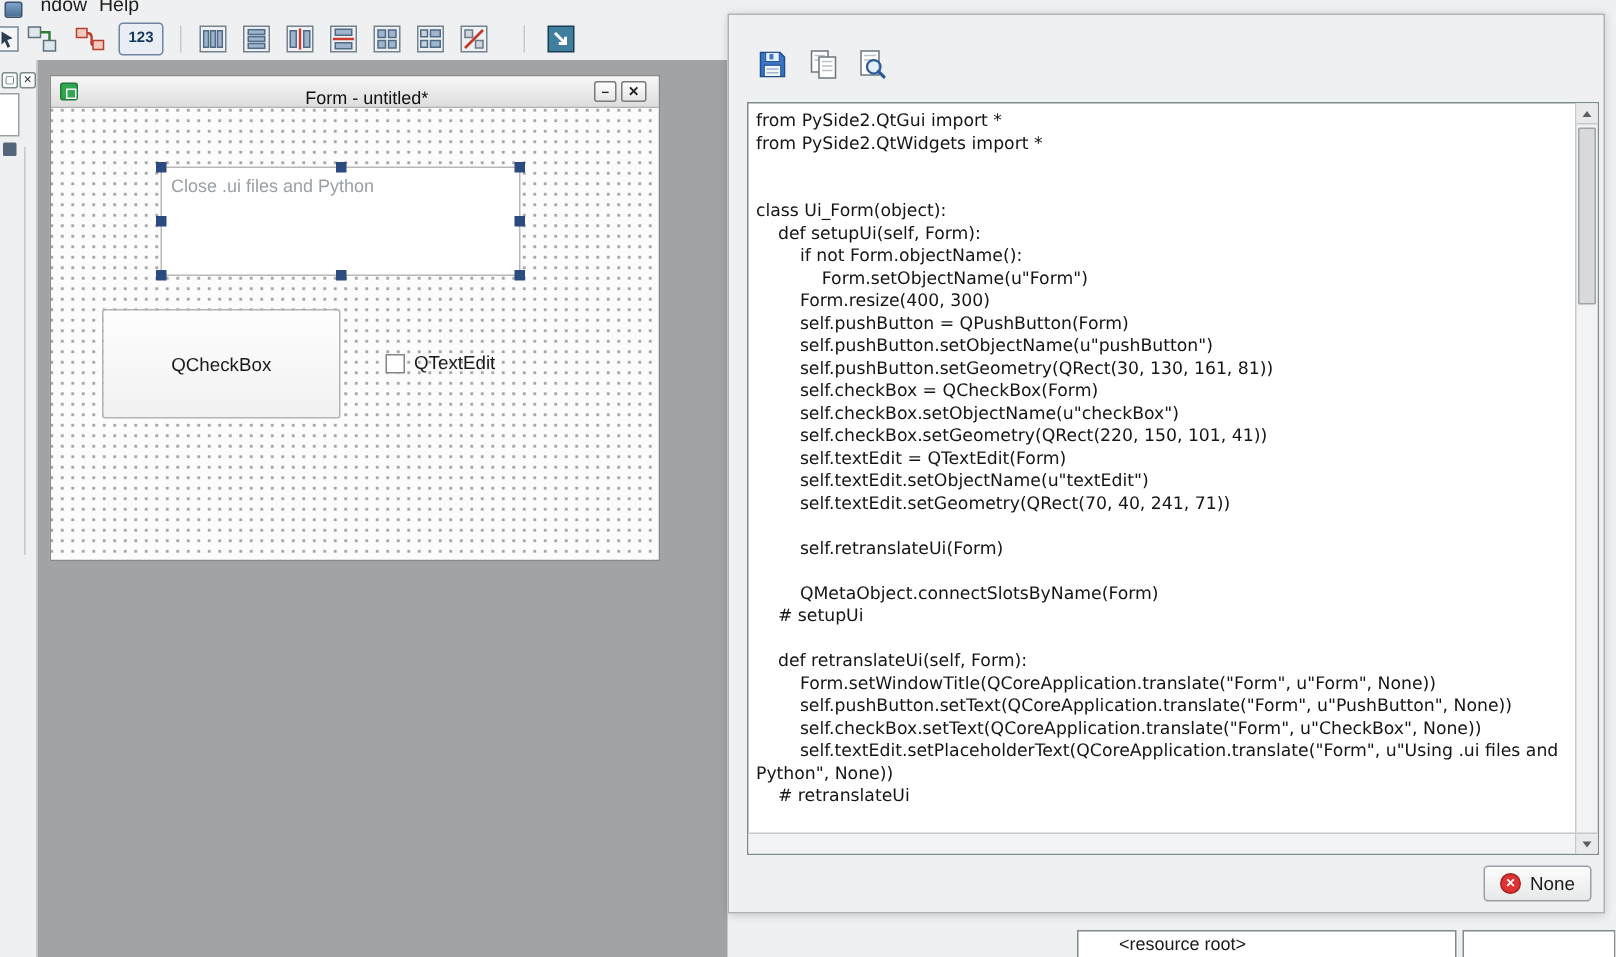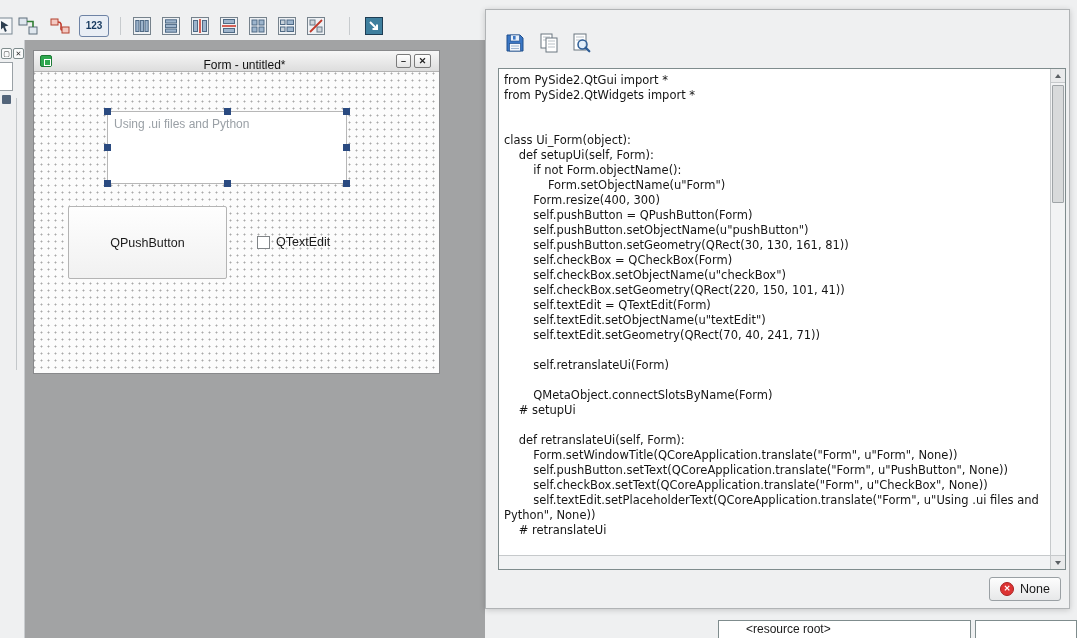--- a/index.html
+++ b/index.html
@@ -79,20 +79,25 @@
   .res-root { left:718px; width:253px; font-size:12px; color:#1a1a1a; line-height:17px; padding-left:27px; }
   .res-side { left:975px; width:102px; }
 
   svg { display:block; }
 </style>
 </head>
 <body>
 
 <div class="screen">
 
+  <div class="menubar">
+    <span class="mb-icon"></span>
+    <span class="menu-label menu-ndow">ndow</span>
+    <span class="menu-label menu-help">Help</span>
+  </div>
 
   <div class="toolbar">
     <span class="tb-icon" style="left:-7px;">
       <svg width="22" height="22" viewBox="0 0 22 22">
           <rect x="3" y="3" width="16" height="16" fill="#f4f6f8" stroke="#7a8894"></rect>
           <path d="M8 6 L15.5 10.5 L11.8 11.6 L13.8 16 L12 16.9 L10.2 12.6 L8 14.6 Z" fill="#2c3e50"></path>
         </svg>
     </span>
     <span class="tb-icon" style="left:17px;">
       <svg width="22" height="22" viewBox="0 0 22 22">
@@ -190,31 +195,31 @@
 
   <div class="form-window">
     <div class="fw-titlebar">
       <span class="fw-icon"></span>
       <span class="fw-title">Form - untitled*</span>
       <span class="fw-btn fw-btn-min">–</span>
       <span class="fw-btn fw-btn-close">✕</span>
     </div>
     <div class="fw-canvas">
       <div class="textedit">
-        <span class="placeholder">Using .ui files and Python</span>
+        <span class="placeholder">Close .ui files and Python</span>
         <span class="handle h-tl"></span>
         <span class="handle h-tm"></span>
         <span class="handle h-tr"></span>
         <span class="handle h-ml"></span>
         <span class="handle h-mr"></span>
         <span class="handle h-bl"></span>
         <span class="handle h-bm"></span>
         <span class="handle h-br"></span>
       </div>
-      <button class="pushbutton">QPushButton</button>
+      <button class="pushbutton">QCheckBox</button>
       <div class="checkbox-widget">
         <span class="cb-box"></span>
         <span class="cb-label">QTextEdit</span>
       </div>
     </div>
   </div>
 
   <div class="code-dialog">
     <span class="cd-icon cd-save">
       <svg width="22" height="22" viewBox="0 0 22 22">

